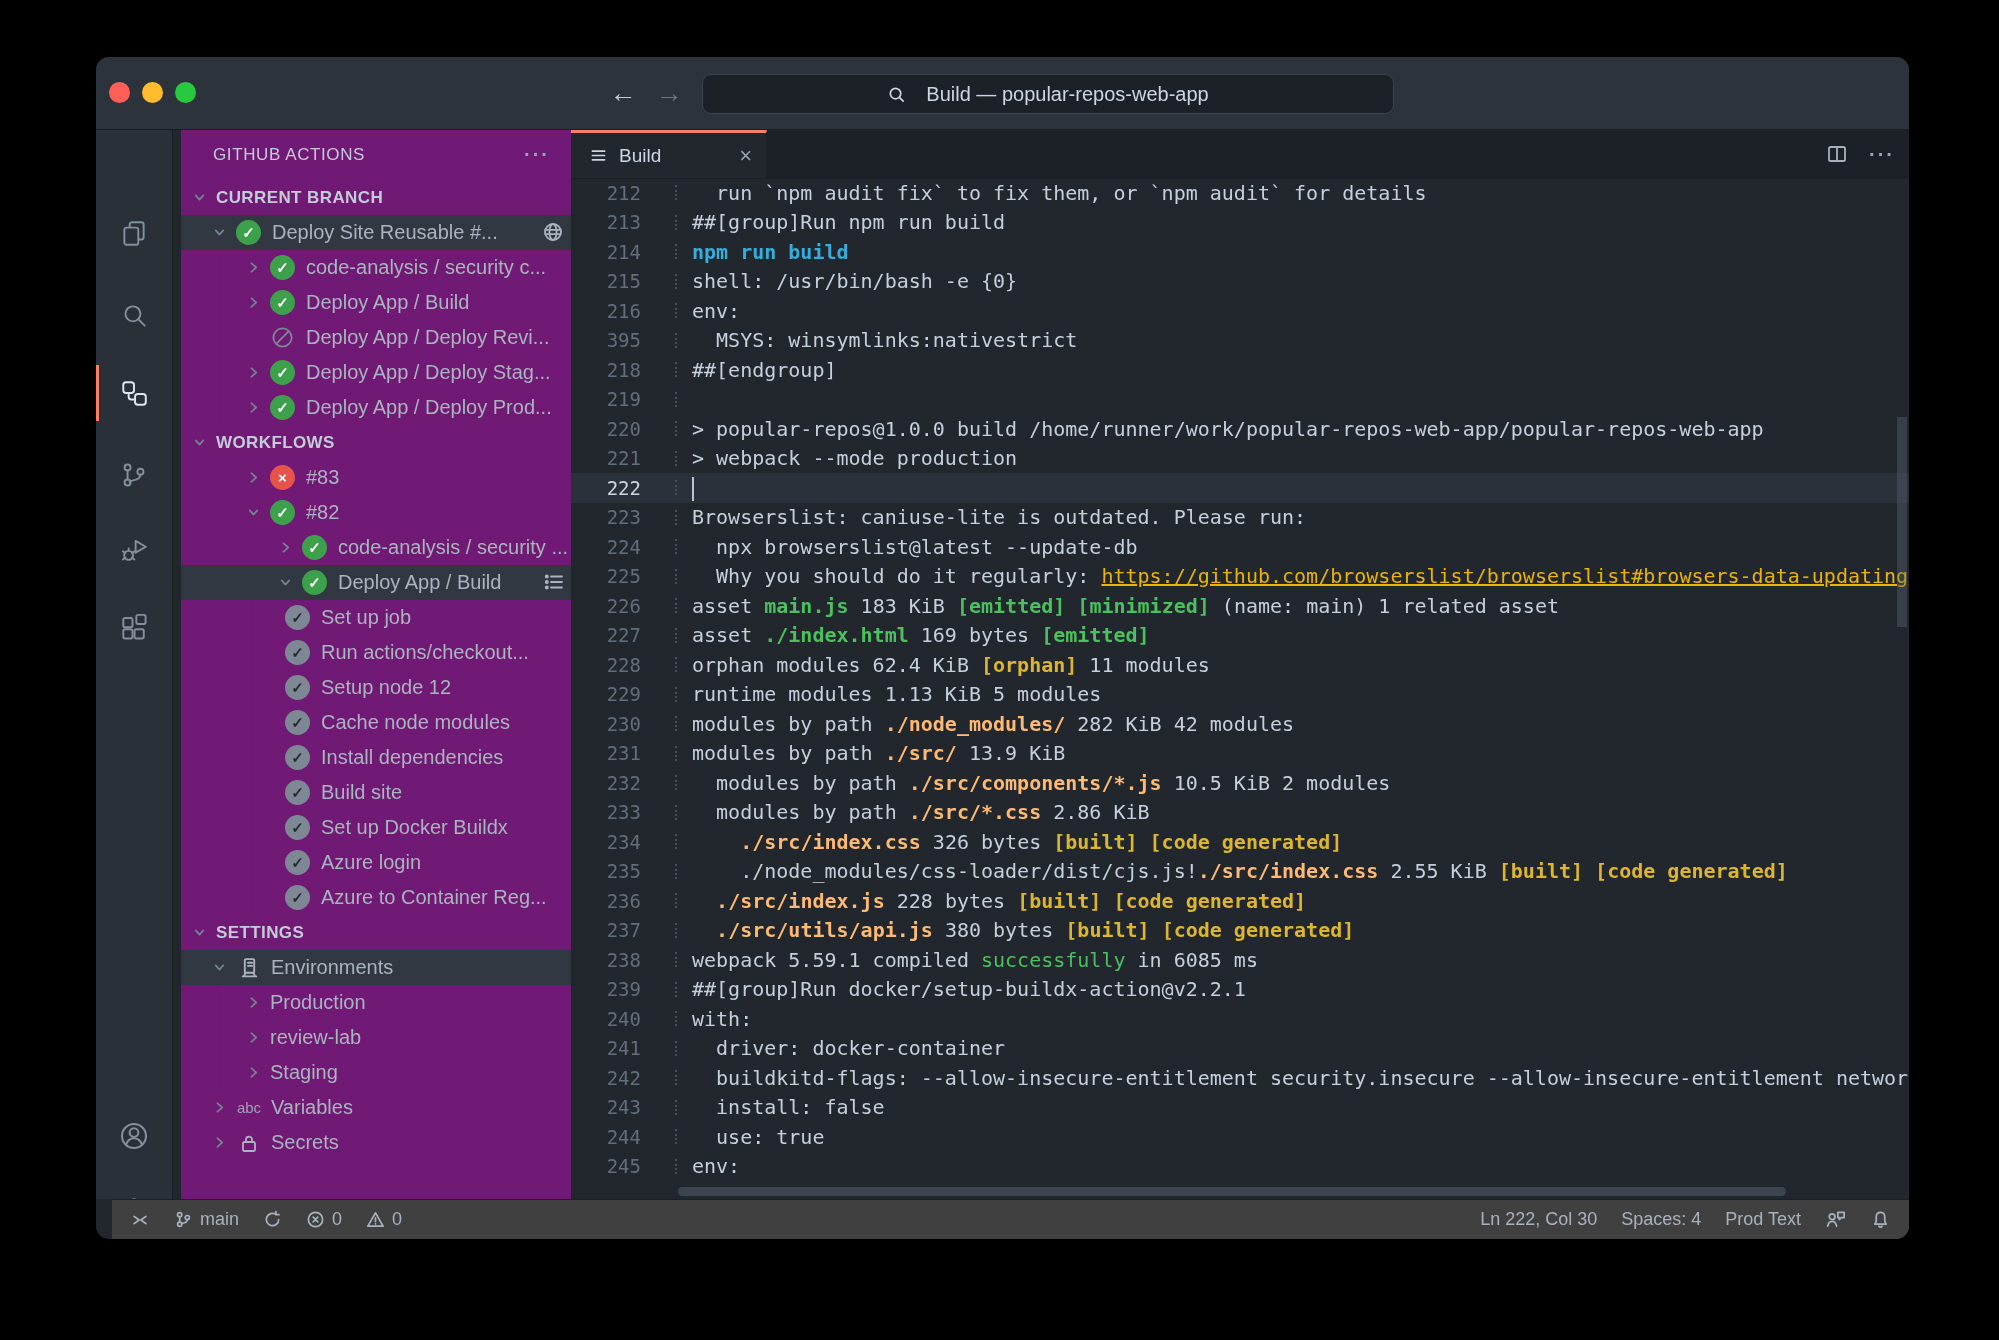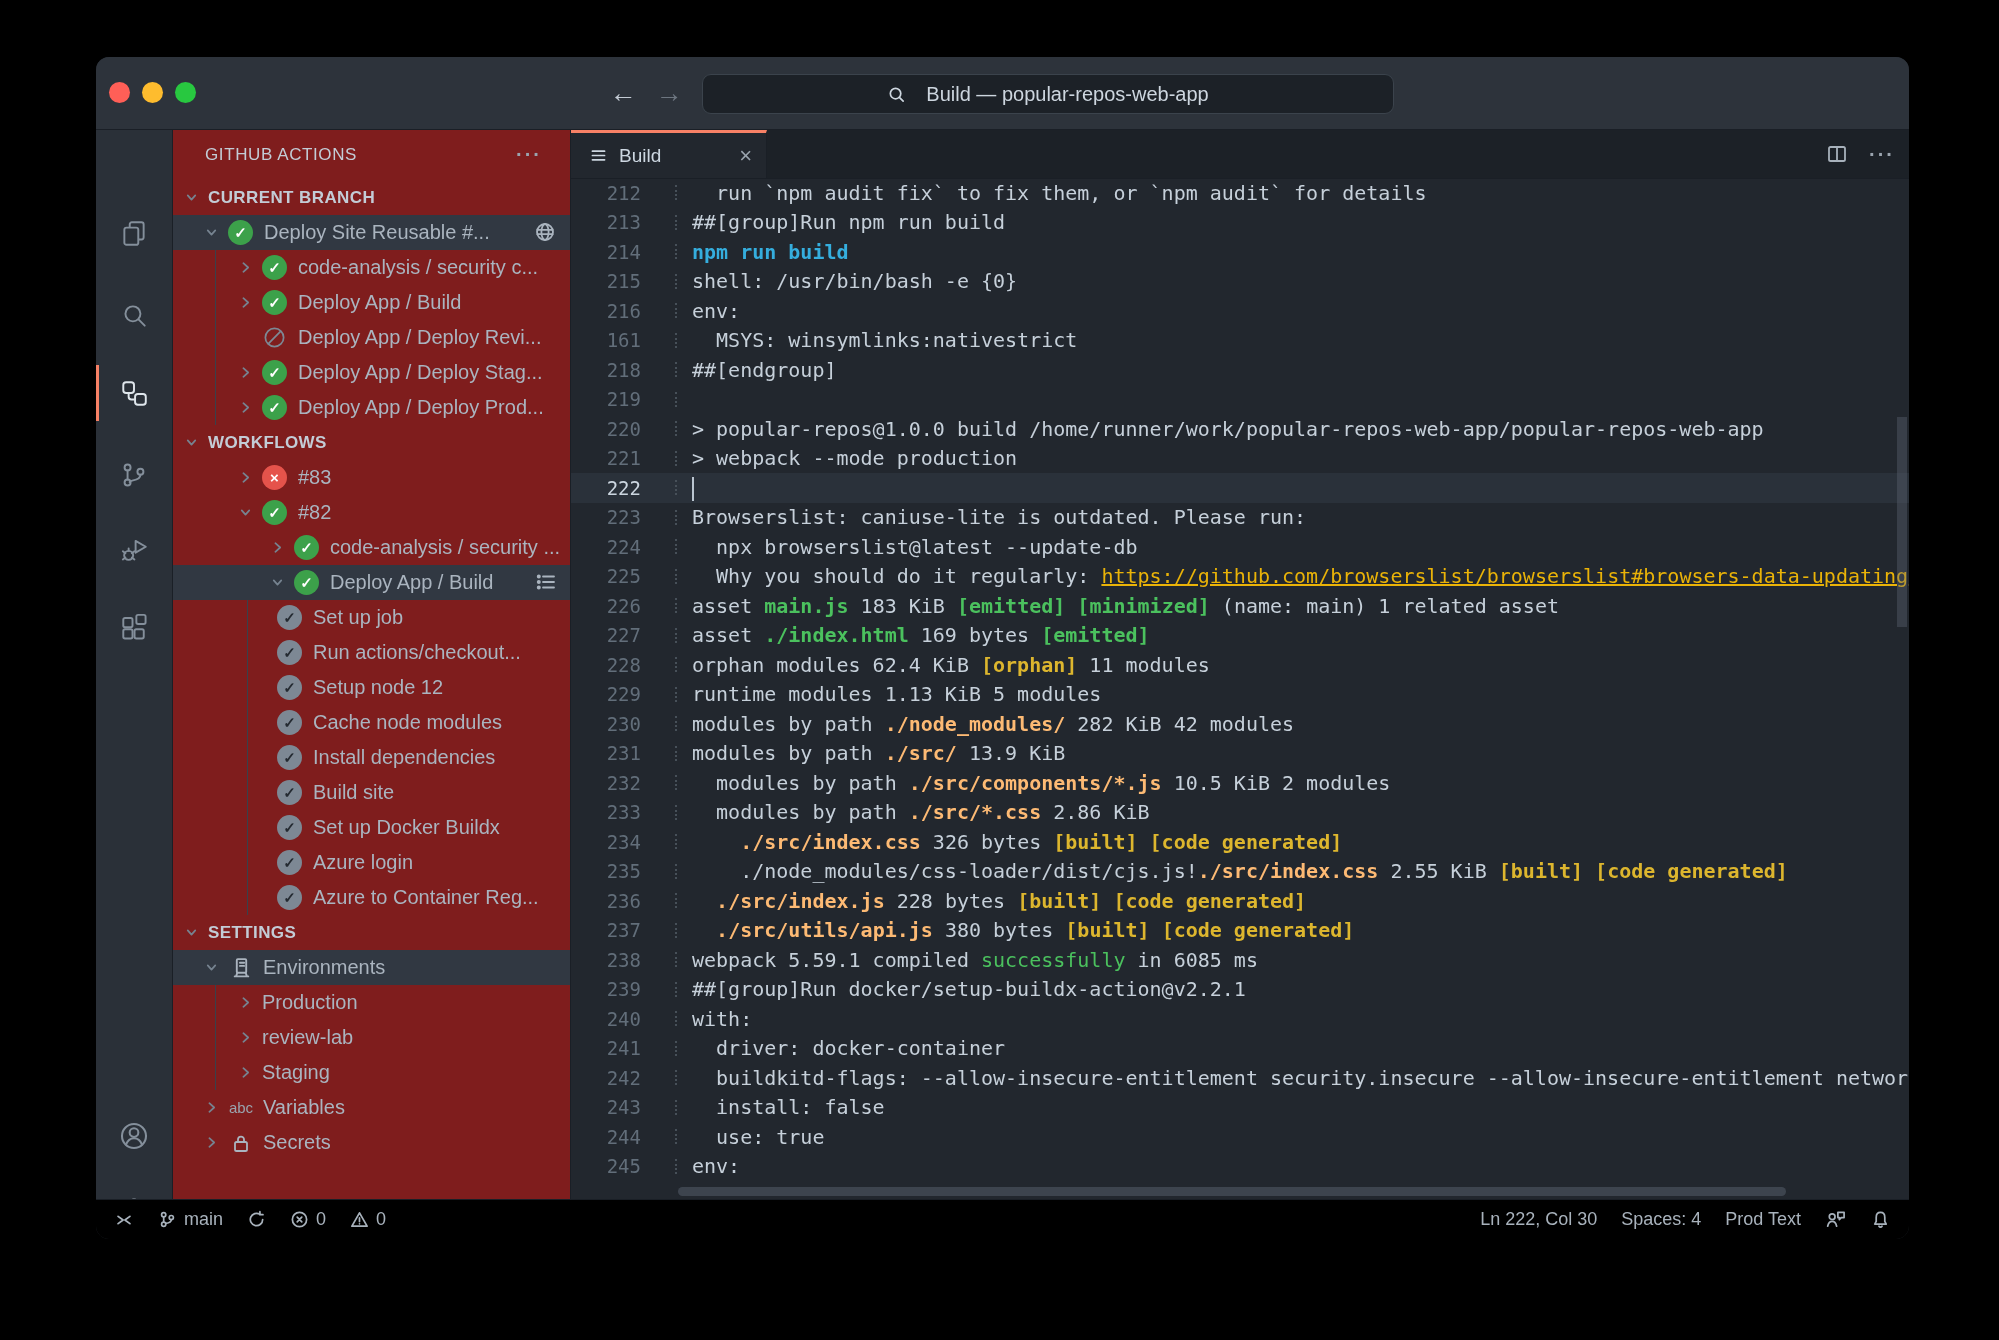--- a/index.html
+++ b/index.html
@@ -15,21 +15,21 @@
              border-radius:9px;display:flex;align-items:center;justify-content:center;gap:20px;color:#cdd6df;font-size:20px;}
   
   .activitybar{position:absolute;left:0;top:73px;bottom:40px;width:76px;background:#2a3038;border-right:1px solid #1a1f26;}
   .act-item{position:absolute;left:0;width:76px;height:58px;display:flex;align-items:center;justify-content:center;color:#848f9b;}
   .act-item.active{color:#dfe6ec;}
   .act-ind{position:absolute;left:0;width:3px;background:#f78166;}
   .gearwrap{position:relative;font-size:38px;line-height:1;color:#8b949e;}
   .de-badge{position:absolute;right:-12px;bottom:-6px;background:#58616b;color:#eef2f6;font-size:13px;font-weight:bold;
             padding:2px 6px;border-radius:7px;letter-spacing:.5px;}
   
-  .sidebar{position:absolute;left:77px;top:73px;width:397px;bottom:40px;background:#7f1d1d;border-right:1px solid #1a1f26;overflow:hidden;}
+  .sidebar{position:absolute;left:85px;top:73px;width:397px;bottom:40px;background:#701a75;border-right:1px solid #1a1f26;overflow:hidden;}
   .sidebar-head{height:49px;display:flex;align-items:center;justify-content:space-between;padding:0 28px 0 32px;
                 color:#c3ccd6;font-size:17px;letter-spacing:.6px;}
   .dots{color:#9aa4ae;font-size:20px;font-weight:bold;letter-spacing:2px;cursor:default;}
   .tree{position:absolute;left:0;right:0;top:50px;bottom:0;}
   .trow{position:relative;height:35px;display:flex;align-items:center;color:#aab4bf;font-size:20px;white-space:nowrap;}
   .trow.sel{background:#313842;}
   .trow .lbl{overflow:hidden;text-overflow:clip;}
   .sechead{font-weight:bold;font-size:17px;letter-spacing:.4px;color:#c3ccd6;}
   .chev{display:inline-flex;width:16px;justify-content:center;margin-right:9px;color:#768390;flex:none;}
   .stat{width:25px;height:25px;border-radius:50%;flex:none;margin-right:11px;display:flex;align-items:center;justify-content:center;
@@ -57,21 +57,21 @@
   .lrow.cur .ln{color:#ccd6e0;}
   .lmark{flex:none;margin-left:34px;width:2px;height:15px;border-left:2px dotted #475059;}
   .ltxt{margin-left:13px;}
   .cursor{display:inline-block;width:2px;height:24px;background:#bac5d0;vertical-align:middle;}
   .s-d{color:#c6d0da}.s-b{color:#fdba74;font-weight:bold}.s-g{color:#4bc15e}.s-gb{color:#4bc15e;font-weight:bold}
   .s-y{color:#ddb62e;font-weight:bold}.s-c{color:#35aede;font-weight:bold}
   .s-l{color:#eab308;text-decoration:underline}
   .vthumb{position:absolute;right:2px;top:287px;width:10px;height:210px;background:rgba(99,110,123,.35);}
   .hthumb{position:absolute;left:107px;bottom:3px;width:1108px;height:9px;background:rgba(99,110,123,.42);border-radius:5px;}
   
-  .statusbar{position:absolute;left:0;right:0;bottom:0;height:40px;background:#000000;border-top:1px solid #1a1f26;
+  .statusbar{position:absolute;left:16px;right:0;bottom:0;height:40px;background:#404040;border-top:1px solid #1a1f26;
              display:flex;align-items:center;justify-content:space-between;padding:0 18px;box-sizing:border-box;
              color:#a8b2bc;font-size:18px;}
   .sb-group{display:flex;align-items:center;gap:24px;height:100%;}
   .sb-item{display:flex;align-items:center;gap:7px;height:100%;}
   svg{display:block;}
 </style>
 </head>
 <body>
 
 <div class="stage">
@@ -425,21 +425,21 @@
             </span>
           <span class="dots">···</span>
         </div>
       </div>
       <div class="logarea" id="log">
           <div class="lrow"><span class="ln">212</span><span class="lmark"></span><span class="ltxt"><span class="s-d">  run `npm audit fix` to fix them, or `npm audit` for details</span></span></div>
           <div class="lrow"><span class="ln">213</span><span class="lmark"></span><span class="ltxt"><span class="s-d">##[group]Run npm run build</span></span></div>
           <div class="lrow"><span class="ln">214</span><span class="lmark"></span><span class="ltxt"><span class="s-c">npm run build</span></span></div>
           <div class="lrow"><span class="ln">215</span><span class="lmark"></span><span class="ltxt"><span class="s-d">shell: /usr/bin/bash -e {0}</span></span></div>
           <div class="lrow"><span class="ln">216</span><span class="lmark"></span><span class="ltxt"><span class="s-d">env:</span></span></div>
-          <div class="lrow"><span class="ln">161</span><span class="lmark"></span><span class="ltxt"><span class="s-d">  MSYS: winsymlinks:nativestrict</span></span></div>
+          <div class="lrow"><span class="ln">395</span><span class="lmark"></span><span class="ltxt"><span class="s-d">  MSYS: winsymlinks:nativestrict</span></span></div>
           <div class="lrow"><span class="ln">218</span><span class="lmark"></span><span class="ltxt"><span class="s-d">##[endgroup]</span></span></div>
           <div class="lrow"><span class="ln">219</span><span class="lmark"></span><span class="ltxt"></span></div>
           <div class="lrow"><span class="ln">220</span><span class="lmark"></span><span class="ltxt"><span class="s-d">&gt; popular-repos@1.0.0 build /home/runner/work/popular-repos-web-app/popular-repos-web-app</span></span></div>
           <div class="lrow"><span class="ln">221</span><span class="lmark"></span><span class="ltxt"><span class="s-d">&gt; webpack --mode production</span></span></div>
           <div class="lrow cur"><span class="ln">222</span><span class="lmark"></span><span class="ltxt"><span class="cursor"></span></span></div>
           <div class="lrow"><span class="ln">223</span><span class="lmark"></span><span class="ltxt"><span class="s-d">Browserslist: caniuse-lite is outdated. Please run:</span></span></div>
           <div class="lrow"><span class="ln">224</span><span class="lmark"></span><span class="ltxt"><span class="s-d">  npx browserslist@latest --update-db</span></span></div>
           <div class="lrow"><span class="ln">225</span><span class="lmark"></span><span class="ltxt"><span class="s-d">  Why you should do it regularly: </span><span class="s-l">https://github.com/browserslist/browserslist#browsers-data-updating</span></span></div>
           <div class="lrow"><span class="ln">226</span><span class="lmark"></span><span class="ltxt"><span class="s-d">asset </span><span class="s-gb">main.js</span><span class="s-d"> 183 KiB </span><span class="s-gb">[emitted]</span><span class="s-d"> </span><span class="s-gb">[minimized]</span><span class="s-d"> (name: main) 1 related asset</span></span></div>
           <div class="lrow"><span class="ln">227</span><span class="lmark"></span><span class="ltxt"><span class="s-d">asset </span><span class="s-gb">./index.html</span><span class="s-d"> 169 bytes </span><span class="s-gb">[emitted]</span></span></div>

